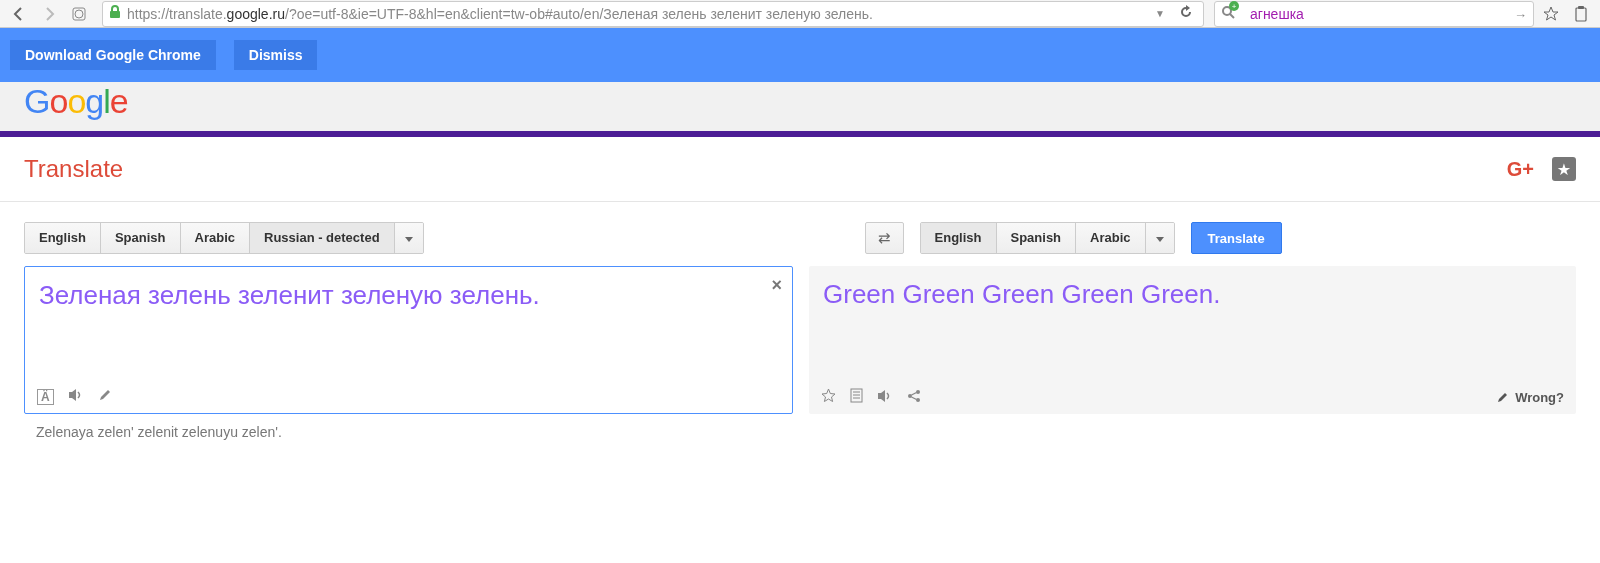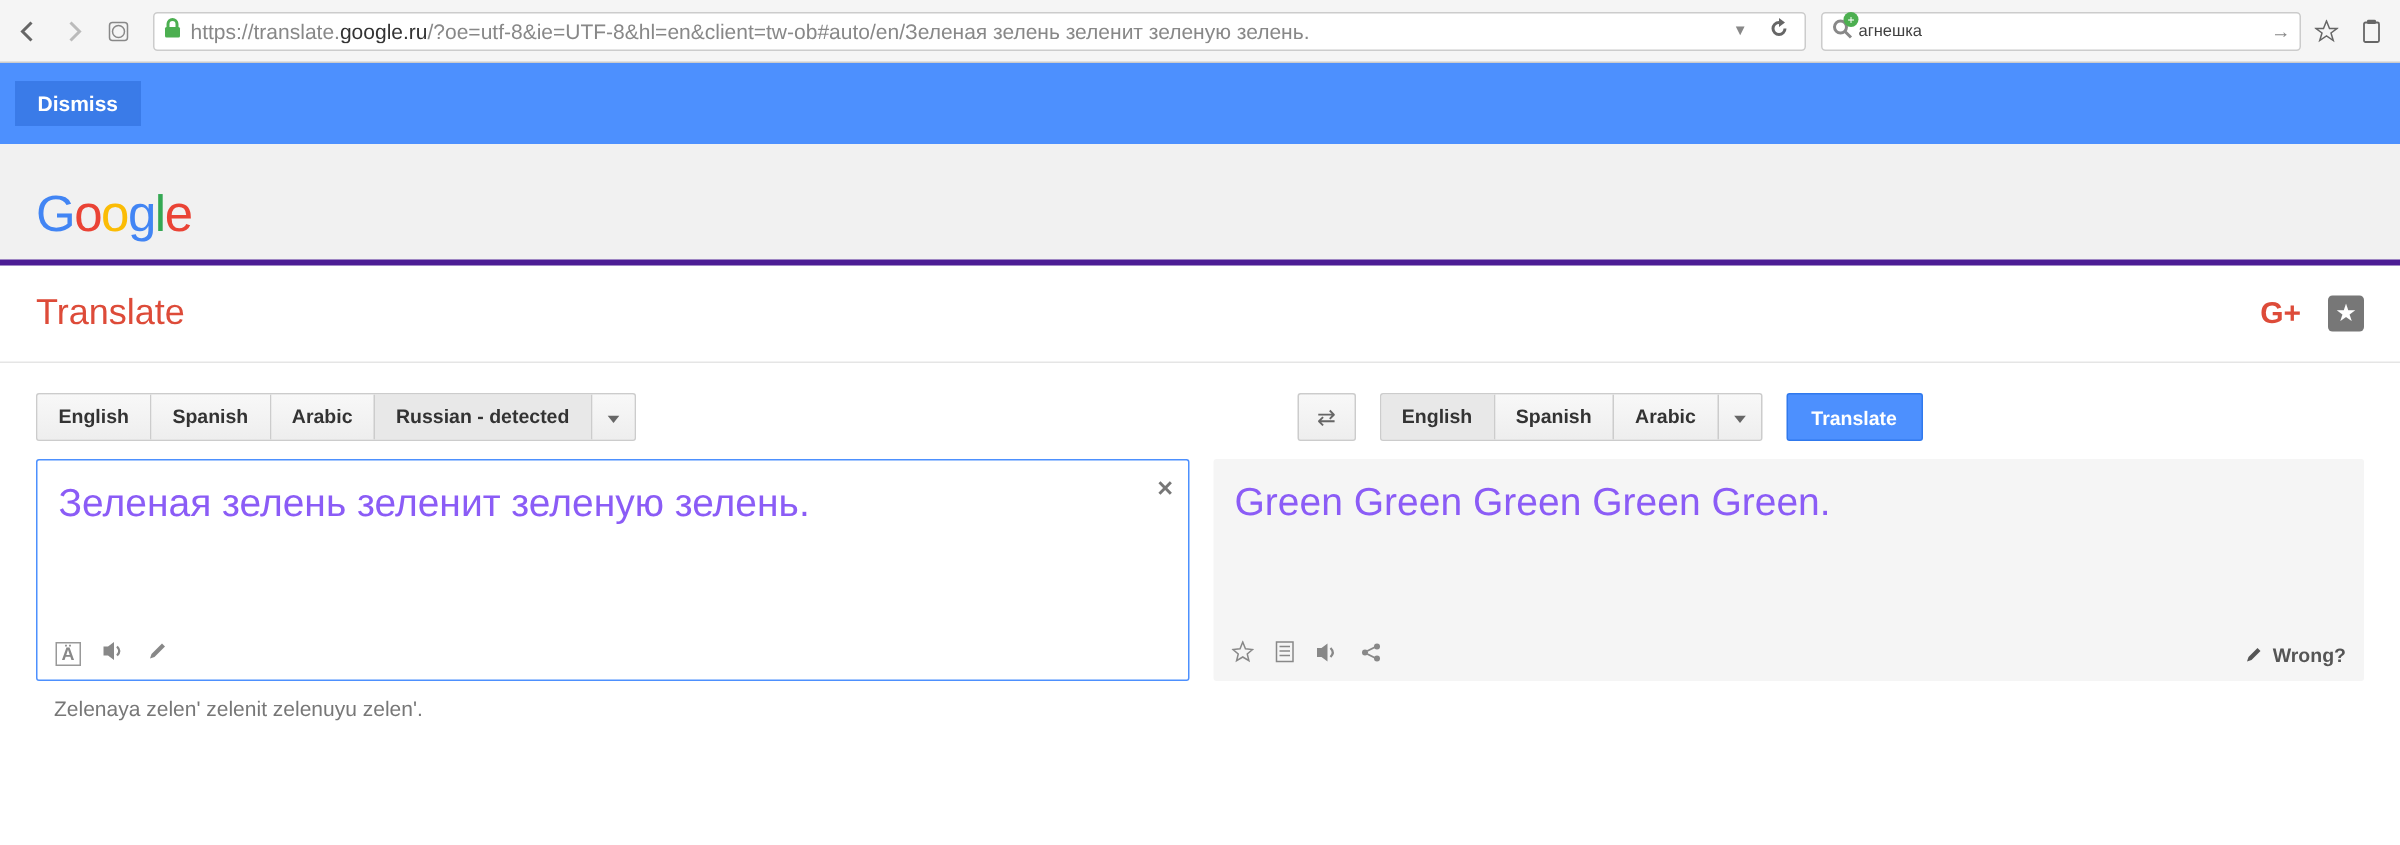--- a/index.html
+++ b/index.html
@@ -1,41 +1,41 @@
 <!DOCTYPE html>
 <html><head>
 <meta charset="utf-8">
 <style>
   * { box-sizing: border-box; margin: 0; padding: 0; }
   body { font-family: Arial, sans-serif; font-size: 13px; color: #222; background: #fff; width: 1600px; }
   
   
-  .browser-bar { height: 42px; background: #f5f5f5; border-bottom: 1px solid #ccc; display: flex; align-items: center; padding: 0 6px; gap: 4px; }
+  .browser-bar { height: 28px; background: #f5f5f5; border-bottom: 1px solid #ccc; display: flex; align-items: center; padding: 0 6px; gap: 4px; }
   .nav-btn { width: 26px; height: 26px; display: flex; align-items: center; justify-content: center; color: #666; cursor: pointer; border-radius: 3px; }
   .nav-btn.disabled { color: #bbb; }
   .url-bar { flex: 1; height: 26px; background: #fff; border: 1px solid #ccc; border-radius: 3px; display: flex; align-items: center; padding: 0 6px; gap: 6px; margin: 0 6px; }
   .lock { color: #4caf50; }
   .url-text { flex: 1; color: #888; font-size: 14px; white-space: nowrap; overflow: hidden; }
   .url-text .dark { color: #333; }
   .dd-arrow { color: #888; font-size: 10px; padding: 0 4px; }
   .reload { color: #666; padding: 0 4px; }
   .search-box { width: 320px; height: 26px; background: #fff; border: 1px solid #ccc; border-radius: 3px; display: flex; align-items: center; padding: 0 6px; gap: 4px; }
   .search-glass { color: #888; position: relative; }
   .search-plus { position: absolute; top: -4px; right: -4px; background: #4caf50; color: #fff; border-radius: 50%; width: 10px; height: 10px; font-size: 8px; display: flex; align-items: center; justify-content: center; }
-  .search-text { flex: 1; color: #404040; font-size: 11px; border: none; outline: none; background: transparent; }
+  .search-text { flex: 1; color: #a21caf; font-size: 14px; border: none; outline: none; background: transparent; margin-left: 11px; }
   .go-arrow { color: #888; }
   .tb-icon { width: 26px; height: 26px; display:flex;align-items:center;justify-content:center;color:#666; }
 
   
   .promo { background: #4d90fe; color: #fff; padding: 12px 10px; display: flex; align-items: center; gap: 18px; font-size: 15px; }
   .promo-msg { font-weight: bold; }
   .promo-btn { background: #3a7be8; border: 1px solid #3a7be8; color: #fff; padding: 6px 14px; font-size: 14px; font-weight: bold; cursor: pointer; }
 
   
-  .g-header { background: #f1f1f1; padding: 28px 24px 10px; border-bottom: 4px solid #4c1d95; }
+  .g-header { background: #f1f1f1; padding: 0 24px 10px; border-bottom: 6px solid #4c1d95; }
   .g-logo { font-size: 34px; font-weight: 500; letter-spacing: -1px; }
   .lB { color: #4285f4; } .lR { color: #ea4335; } .lY { color: #fbbc05; } .lG { color: #34a853; }
 
   
   .subhdr { display: flex; align-items: center; justify-content: space-between; padding: 18px 24px; border-bottom: 1px solid #e5e5e5; }
   .translate-title { color: #dd4b39; font-size: 24px; font-weight: normal; }
   .subhdr-right { display: flex; align-items: center; gap: 18px; }
   .gplus { color: #dd4b39; font-size: 20px; font-weight: bold; }
   .launchpad { width: 24px; height: 24px; background: #777; border-radius: 3px; display:flex;align-items:center;justify-content:center;color:#fff;font-size:16px; }
 
@@ -119,20 +119,21 @@
   </div>
   <div class="tb-icon">
     <svg width="14" height="16" viewBox="0 0 14 16">
         <rect x="2" y="2" width="10" height="13" rx="1" fill="none" stroke="#666" stroke-width="1.2"></rect>
         <rect x="4" y="0" width="6" height="3" rx="1" fill="#666"></rect>
       </svg>
   </div>
 </div>
 
 <div class="promo">
+  <button class="promo-btn">Download Google Chrome</button>
   <button class="promo-btn">Dismiss</button>
 </div>
 
 <div class="g-header">
   <div class="g-logo">
     <span class="lB">G</span><span class="lR">o</span><span class="lY">o</span><span class="lB">g</span><span class="lG">l</span><span class="lR">e</span>
   </div>
 </div>
 
 <div class="subhdr">

